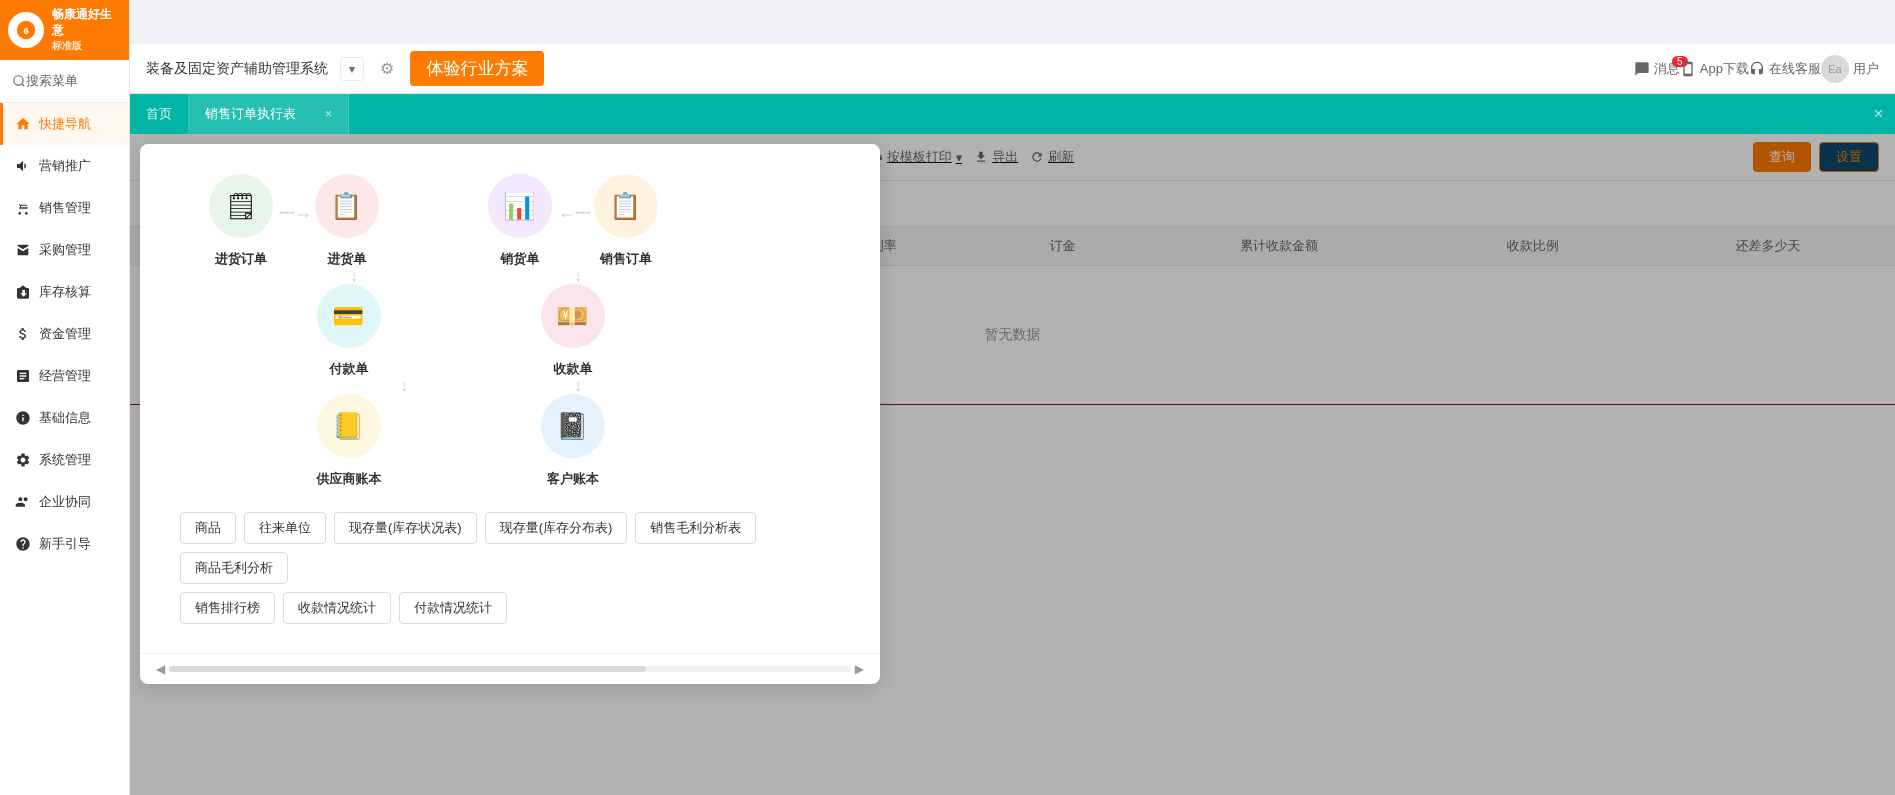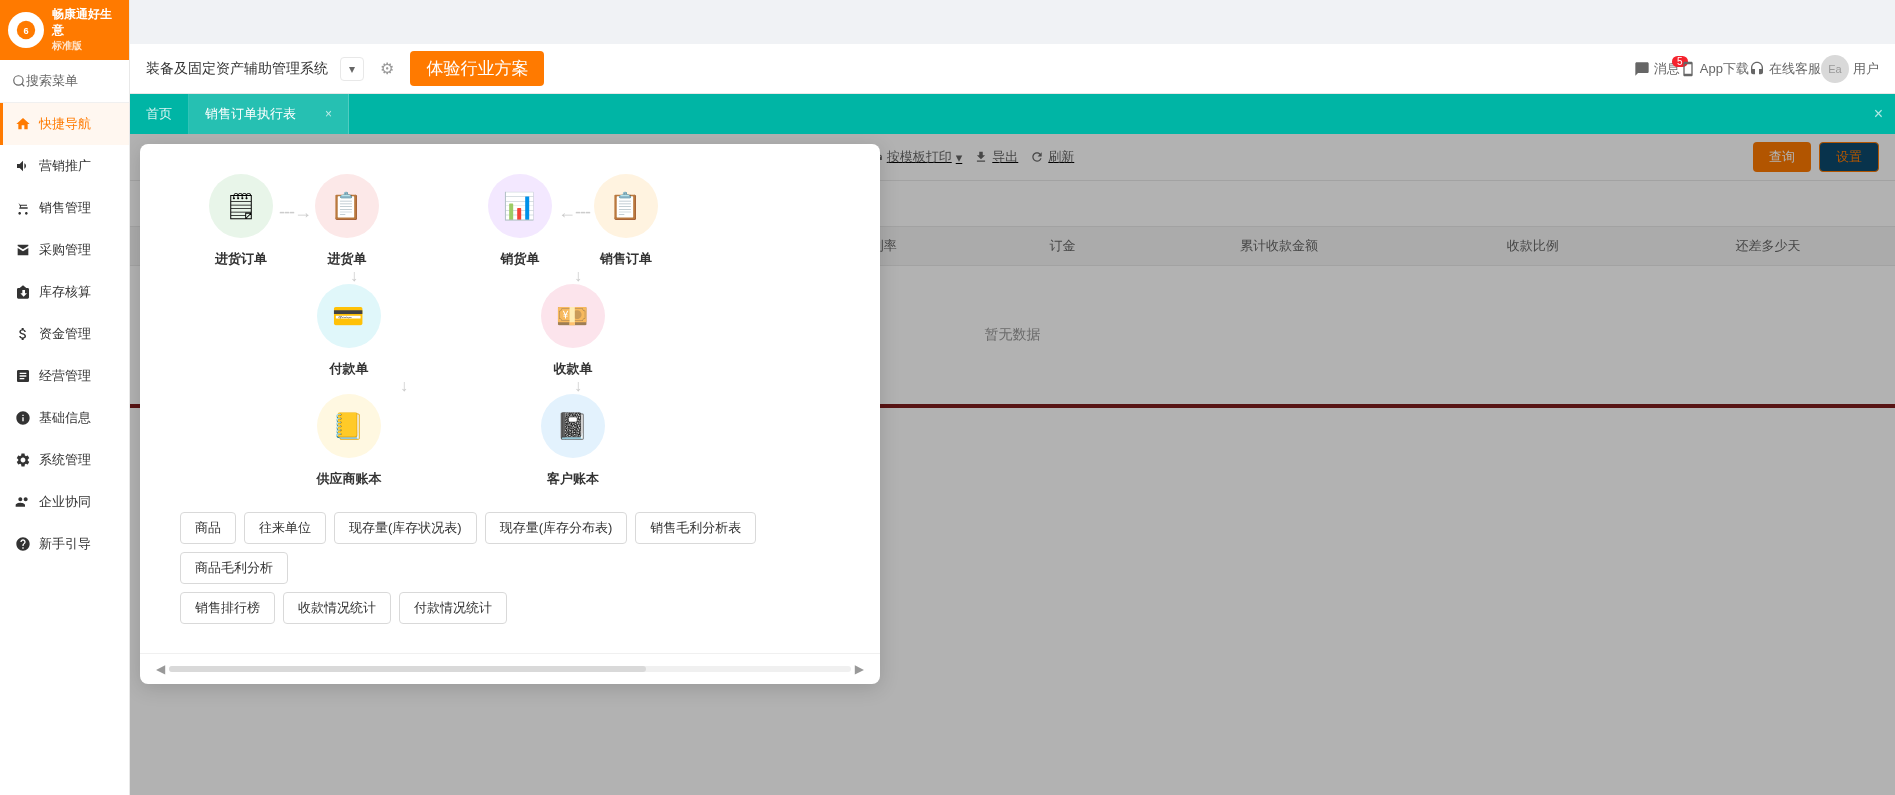--- a/index.html
+++ b/index.html
@@ -54,21 +54,21 @@
     .filter-row { background: #fff; padding: 8px 16px; display: flex; align-items: center; gap: 12px; flex-wrap: wrap; border-bottom: 1px solid #e8e8e8; flex-shrink: 0; }
     .filter-input { border: 1px solid #d9d9d9; border-radius: 4px; padding: 5px 8px; font-size: 13px; color: #333; width: 160px; }
     .filter-select { border: 1px solid #d9d9d9; border-radius: 4px; padding: 5px 8px; font-size: 13px; color: #333; width: 120px; background: #fff; }
     .more-conditions { color: #ff7a00; font-size: 13px; cursor: pointer; }
     .calendar-icon { color: #999; cursor: pointer; margin-left: 4px; }
 
     
     .table-wrapper { flex: 1; overflow: auto; background: #fff; margin: 0; }
     table { width: 100%; border-collapse: collapse; }
     th { background: #f5f5f5; padding: 10px 12px; text-align: center; font-weight: 500; color: #666; font-size: 13px; border-bottom: 1px solid #e8e8e8; white-space: nowrap; }
-    td { padding: 10px 12px; color: #333; font-size: 13px; border-bottom: 4px solid #7f1d1d; white-space: nowrap; }
+    td { padding: 10px 12px; color: #333; font-size: 13px; border-bottom: 1px solid #7f1d1d; white-space: nowrap; }
     .no-data { text-align: center; padding: 60px; color: #999; font-size: 14px; }
 
     
     .modal-overlay { position: absolute; top: 0; left: 0; right: 0; bottom: 0; background: rgba(0,0,0,0.3); z-index: 100; display: flex; align-items: flex-start; justify-content: flex-start; padding: 10px 0 0 10px; }
     .modal { background: #fff; border-radius: 8px; width: 740px; max-height: 540px; overflow: hidden; box-shadow: 0 4px 20px rgba(0,0,0,0.15); display: flex; flex-direction: column; }
     .modal-body { padding: 30px 40px; flex: 1; overflow-y: auto; }
     .flow-node { display: flex; flex-direction: column; align-items: center; gap: 8px; }
     .flow-circle { width: 64px; height: 64px; border-radius: 50%; display: flex; align-items: center; justify-content: center; font-size: 24px; flex-shrink: 0; }
     .flow-label { font-size: 13px; color: #333; text-align: center; margin-top: 4px; font-weight: bold; }
 

